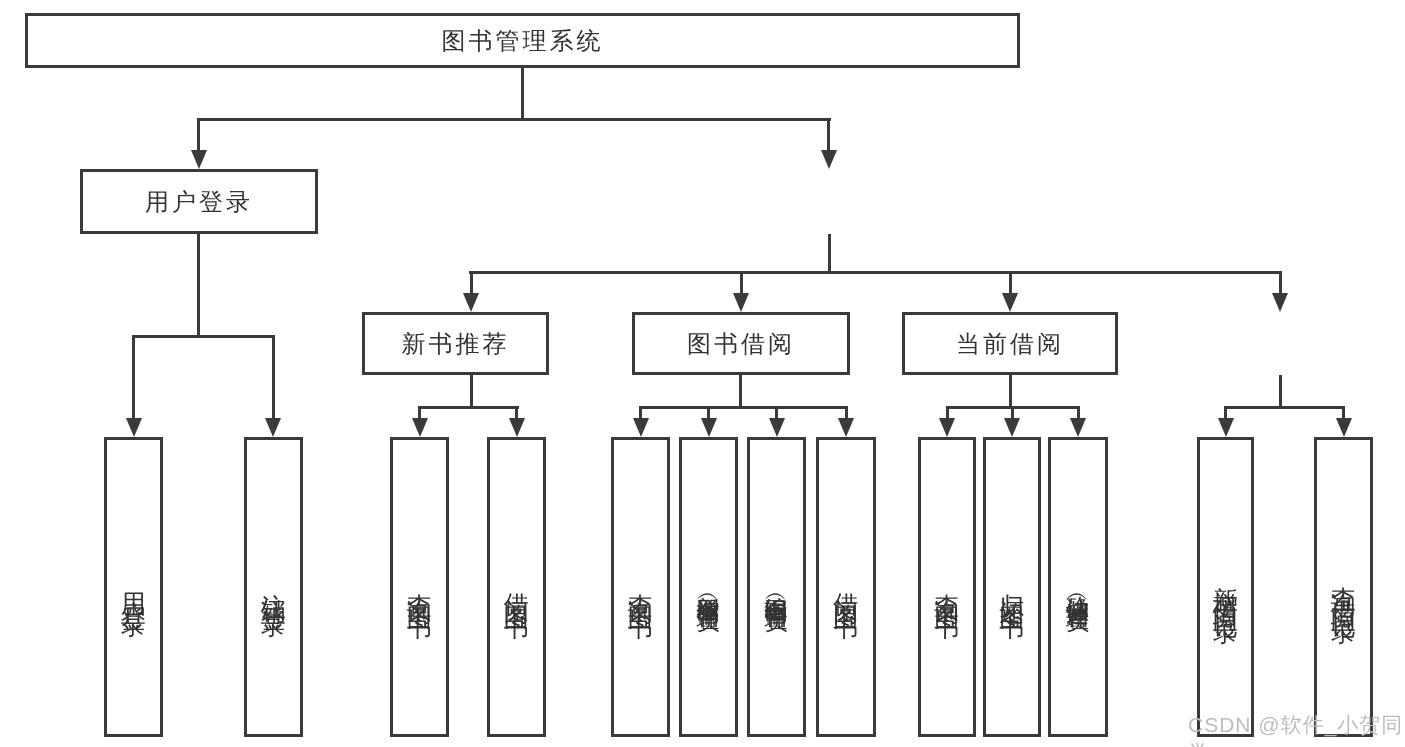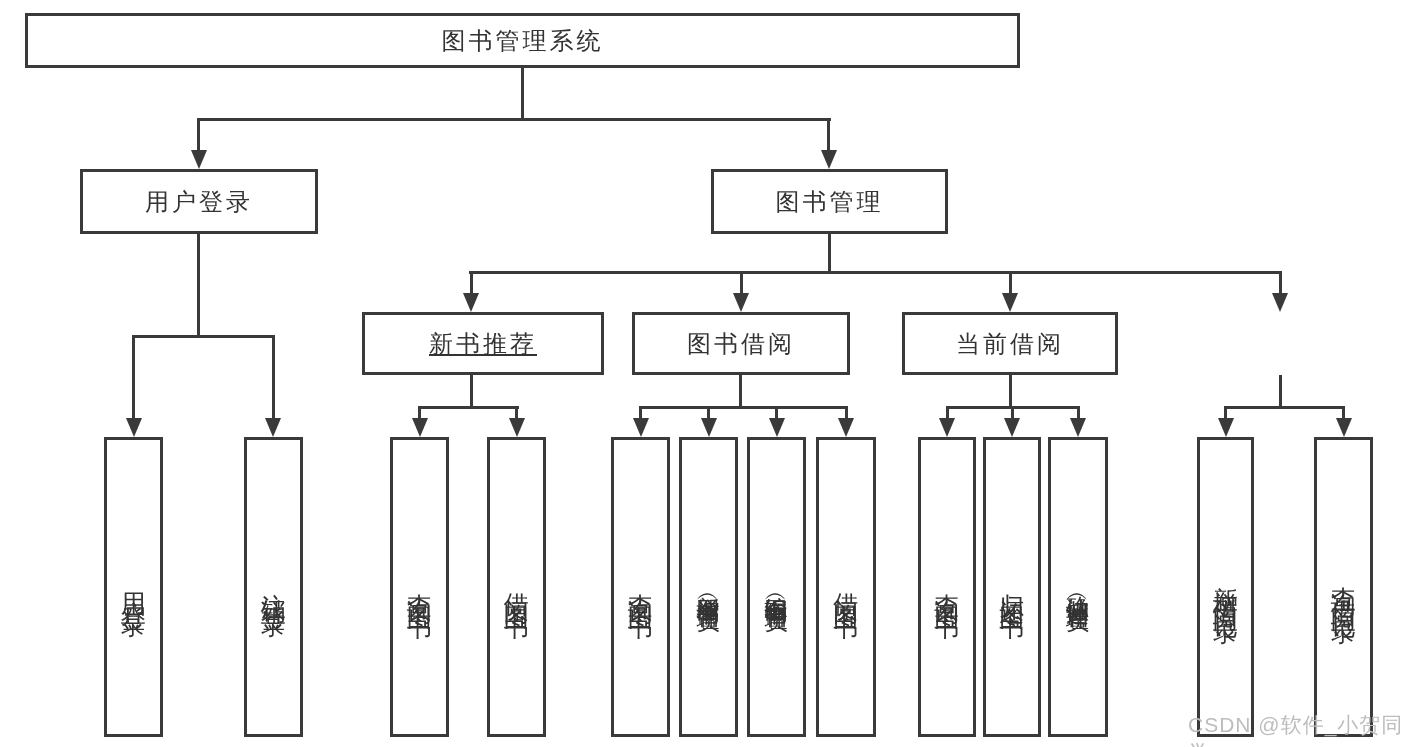--- a/index.html
+++ b/index.html
@@ -45,41 +45,40 @@
   <div class="box" style="left:25px;top:13px;width:995px;height:55px;">图书管理系统</div>
 
   <div class="line" style="left:521px;top:68px;width:3px;height:53px;"></div>
   <div class="line" style="left:197px;top:118px;width:634px;height:3px;"></div>
   <div class="line" style="left:197px;top:118px;width:3px;height:36px;"></div>
   <div class="arrow" style="left:191px;top:150px;"></div>
   <div class="line" style="left:827px;top:118px;width:3px;height:36px;"></div>
   <div class="arrow" style="left:821px;top:150px;"></div>
 
   <div class="box" style="left:80px;top:169px;width:238px;height:65px;">用户登录</div>
-  <div class="box" style="left:711px;top:169px;width:237px;height:65px;">图书管理</div>
 
   <div class="line" style="left:197px;top:234px;width:3px;height:104px;"></div>
   <div class="line" style="left:132px;top:335px;width:143px;height:3px;"></div>
   <div class="line" style="left:132px;top:335px;width:3px;height:85px;"></div>
   <div class="arrow" style="left:126px;top:418px;"></div>
   <div class="line" style="left:272px;top:335px;width:3px;height:85px;"></div>
   <div class="arrow" style="left:265px;top:418px;"></div>
 
   <div class="line" style="left:828px;top:234px;width:3px;height:40px;"></div>
   <div class="line" style="left:469px;top:271px;width:813px;height:3px;"></div>
   <div class="line" style="left:470px;top:271px;width:3px;height:26px;"></div>
   <div class="arrow" style="left:463px;top:293px;"></div>
   <div class="line" style="left:740px;top:271px;width:3px;height:26px;"></div>
   <div class="arrow" style="left:733px;top:293px;"></div>
   <div class="line" style="left:1009px;top:271px;width:3px;height:26px;"></div>
   <div class="arrow" style="left:1002px;top:293px;"></div>
   <div class="line" style="left:1279px;top:271px;width:3px;height:26px;"></div>
   <div class="arrow" style="left:1272px;top:293px;"></div>
 
-  <div class="box" style="left:362px;top:312px;width:242px;height:63px;text-decoration:underline;">新书推荐</div>
+  <div class="box" style="left:362px;top:312px;width:187px;height:63px;">新书推荐</div>
   <div class="box" style="left:902px;top:312px;width:216px;height:63px;">当前借阅</div>
   <div class="box" style="left:632px;top:312px;width:218px;height:63px;">图书借阅</div>
 
   <div class="line" style="left:470px;top:375px;width:3px;height:34px;"></div>
   <div class="line" style="left:418px;top:406px;width:101px;height:3px;"></div>
   <div class="line" style="left:418px;top:406px;width:3px;height:14px;"></div>
   <div class="arrow" style="left:412px;top:418px;"></div>
   <div class="line" style="left:515px;top:406px;width:3px;height:14px;"></div>
   <div class="arrow" style="left:509px;top:418px;"></div>
 

